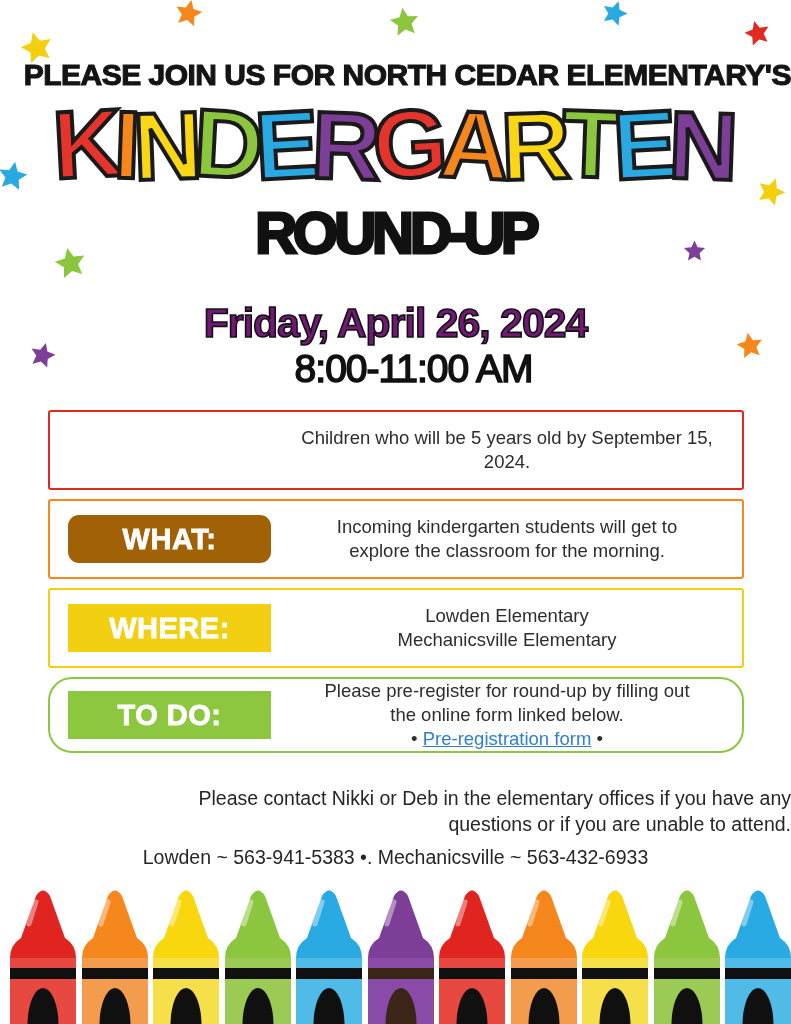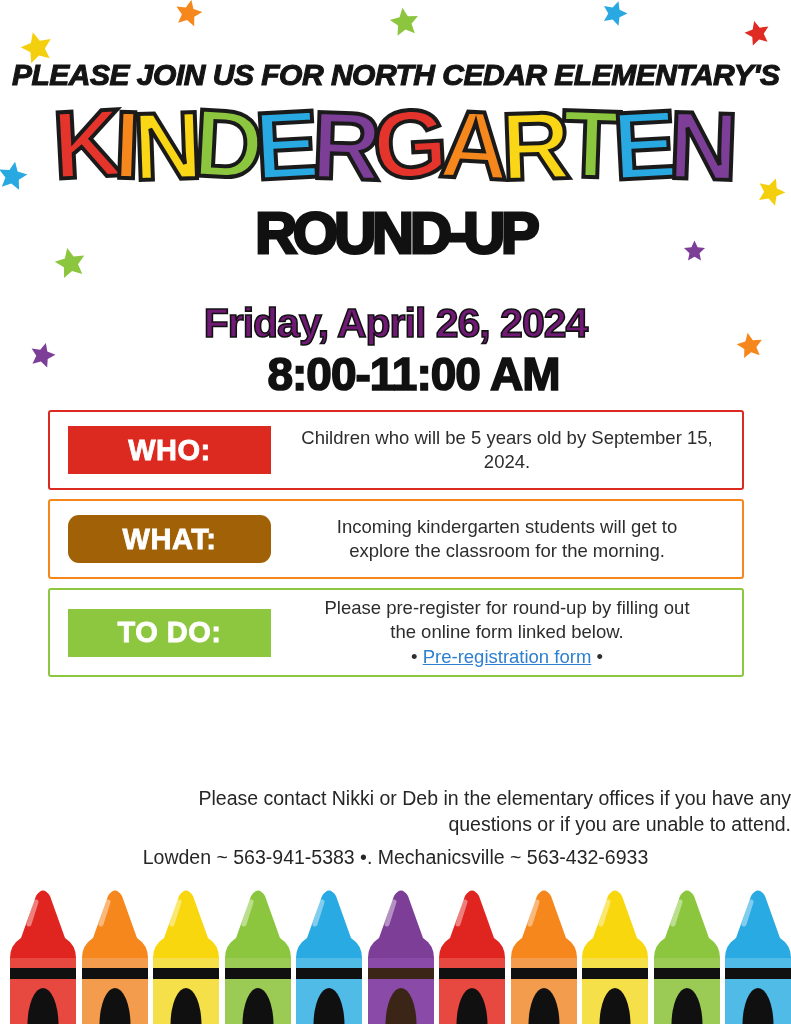--- a/index.html
+++ b/index.html
@@ -1,36 +1,36 @@
 <!DOCTYPE html>
 <html><head>
 <meta charset="utf-8">
 <style>
   html,body{margin:0;padding:0;background:#ffffff;}
   .page{position:relative;width:791px;height:1024px;background:#ffffff;overflow:hidden;
         font-family:"Liberation Sans",sans-serif;}
   .stars{position:absolute;inset:0;pointer-events:none;}
   .stars svg{position:absolute;}
-  .header-line{position:absolute;top:58px;left:12px;right:0;text-align:left;
+  .header-line{position:absolute;top:58px;left:0;right:0;text-align:right;
         font-weight:bold;font-size:30px;letter-spacing:-0.5px;color:#141414;
-        -webkit-text-stroke:1.1px #141414;white-space:nowrap;font-style:italic;}
+        -webkit-text-stroke:1.1px #141414;white-space:nowrap;}
   .title{position:absolute;top:97px;left:0;right:0;text-align:center;white-space:nowrap;line-height:1;}
   .title span{display:inline-block;font-weight:bold;font-size:96px;line-height:1;
         margin:0 -4px;-webkit-text-stroke:4px #1a1a1a;}
   .subtitle{position:absolute;top:204px;left:0;right:0;text-align:center;
         font-weight:bold;font-size:58px;line-height:1;letter-spacing:-4px;color:#111;
         -webkit-text-stroke:3px #111;}
   .date-line{position:absolute;top:300px;left:0;right:0;text-align:center;
         font-weight:bold;font-size:41px;color:#701a75;-webkit-text-stroke:1.6px #111;letter-spacing:-1px;}
   .time-line{position:absolute;top:347px;left:0;right:0;text-align:center;
-        font-weight:bold;font-size:46px;color:#111;-webkit-text-stroke:1.6px #111;letter-spacing:-1px;margin-left:36px;}
+        font-weight:normal;font-size:39px;color:#111;-webkit-text-stroke:1.6px #111;letter-spacing:-1px;margin-left:36px;}
   .rows{position:absolute;top:410px;left:48px;width:696px;display:flex;flex-direction:column;gap:9px;}
   .row{position:relative;height:80px;border:2px solid #000;border-radius:3px;background:#fff;
         display:flex;align-items:center;box-sizing:border-box;}
-  .row.tall{height:89px;}
+  .row.tall{height:76px;border-radius:24px;}
   .label-box{position:absolute;left:18px;top:50%;transform:translateY(-50%);
         width:203px;height:48px;display:flex;align-items:center;justify-content:center;}
   .label-box span{color:#ffffff;font-weight:bold;font-size:29px;letter-spacing:0.5px;
         -webkit-text-stroke:0.8px #ffffff;}
   .row-text{margin-left:245px;flex:1;text-align:center;font-size:18.5px;line-height:1.3;
         color:#2d2d2d;padding-right:23px;}
   .link-line a{text-decoration:underline;font-size:18.5px;}
   .contact{position:absolute;top:786px;left:0;right:0;text-align:right;
         font-size:19.5px;line-height:1.32;color:#262626;}
   .phones{position:absolute;top:846px;left:0;right:0;text-align:center;
@@ -82,30 +82,33 @@
 
   <div class="title" id="title"><span style="color: rgb(229, 52, 43); transform: rotate(-3deg) translateY(-1px);">K</span><span style="color: rgb(246, 135, 28); transform: rotate(2deg) translateY(0px);">I</span><span style="color: rgb(249, 214, 22); transform: rotate(-2deg) translateY(1px);">N</span><span style="color: rgb(140, 198, 62); transform: rotate(3deg) translateY(-1px);">D</span><span style="color: rgb(41, 169, 225); transform: rotate(-3deg) translateY(0px);">E</span><span style="color: rgb(124, 62, 151); transform: rotate(2deg) translateY(1px);">R</span><span style="color: rgb(229, 52, 43); transform: rotate(-3deg) translateY(-1px);">G</span><span style="color: rgb(246, 135, 28); transform: rotate(3deg) translateY(0px);">A</span><span style="color: rgb(249, 214, 22); transform: rotate(-2deg) translateY(1px);">R</span><span style="color: rgb(140, 198, 62); transform: rotate(2deg) translateY(-1px);">T</span><span style="color: rgb(41, 169, 225); transform: rotate(-3deg) translateY(0px);">E</span><span style="color: rgb(124, 62, 151); transform: rotate(2deg) translateY(1px);">N</span></div>
 
   <div class="subtitle">ROUND-UP</div>
 
   <div class="date-line">Friday, April 26, 2024</div>
   <div class="time-line">8:00-11:00 AM</div>
 
   <div class="rows" id="rows">
       <div class="row" style="border-color: rgb(221, 42, 32);">
-        <div class="label-box" style="background: rgb(221, 42, 32);">
-          <span>WHO:</span>
-        </div>
         <div class="row-text">Children who will be 5 years old by September 15,<br>2024.</div>
       </div>
       <div class="row" style="border-color: rgb(246, 135, 28);">
         <div class="label-box" style="background: #a16207; border-radius: 11px;">
           <span>WHAT:</span>
         </div>
         <div class="row-text">Incoming kindergarten students will get to<br>explore the classroom for the morning.</div>
+      </div>
+      <div class="row" style="border-color: rgb(242, 207, 16);">
+        <div class="label-box" style="background: rgb(242, 207, 16);">
+          <span>WHERE:</span>
+        </div>
+        <div class="row-text">Lowden Elementary<br>Mechanicsville Elementary</div>
       </div>
       <div class="row tall" style="border-color: rgb(141, 198, 63);">
         <div class="label-box" style="background: rgb(141, 198, 63);">
           <span>TO DO:</span>
         </div>
         <div class="row-text">Please pre-register for round-up by filling out<br>the online form linked below.<div class="link-line">• <a href="#" style="color: rgb(46, 127, 208);">Pre-registration form</a> •</div></div>
       </div>
     </div>
 
   <div class="contact" id="contact">Please contact Nikki or Deb in the elementary offices if you have any<br>questions or if you are unable to attend.</div>

